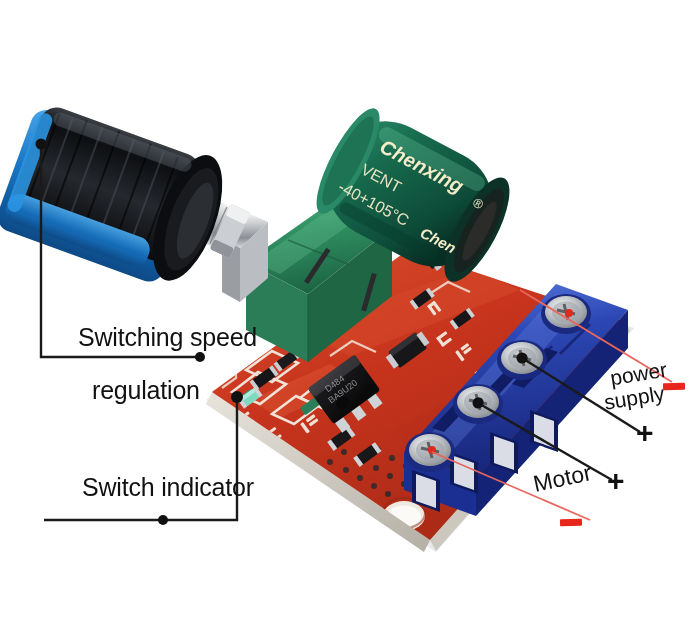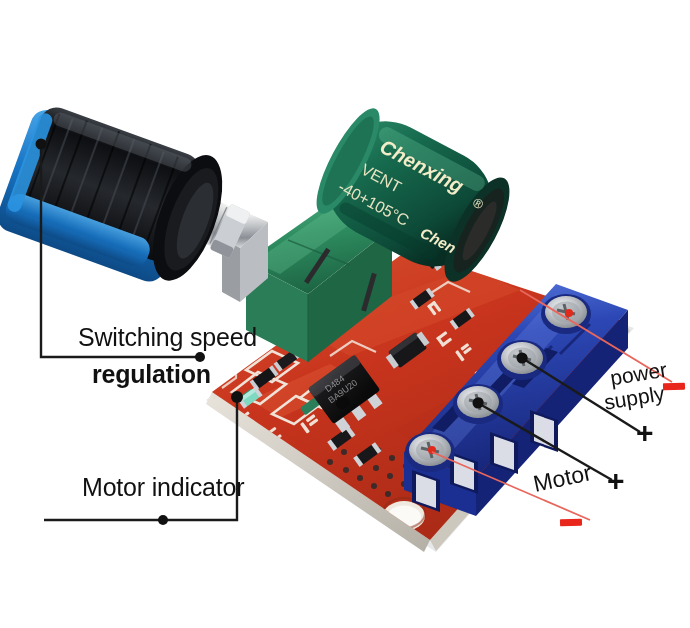--- a/index.html
+++ b/index.html
@@ -461,23 +461,23 @@
 
       <path d="M522 358 L640 432" stroke-width="2.4"></path>
       <circle cx="522" cy="358" r="5.5" fill="#111" stroke="none"></circle>
 
       <path d="M478 403 L612 480" stroke-width="2.4"></path>
       <circle cx="478" cy="403" r="5.5" fill="#111" stroke="none"></circle>
     </g>
   </svg>
 
   <div class="lbl big" style="left:52px;top:323px;">Switching speed</div>
-  <div class="lbl big" style="left:66px;top:360px;font-weight:bold;">regulation</div>
-
-  <div class="lbl big" style="left:56px;top:473px;">Motor indicator</div>
+  <div class="lbl big" style="left:66px;top:376px;">regulation</div>
+
+  <div class="lbl big" style="left:56px;top:473px;">Switch indicator</div>
 
   <div class="lbl mid" style="left:610px;top:362px;transform:rotate(-9deg);">power</div>
   <div class="lbl mid" style="left:604px;top:386px;transform:rotate(-9deg);">supply</div>
 
   <div class="lbl mid" style="left:533px;top:465px;transform:rotate(-12deg);font-size:23px;">Motor</div>
 
   <div class="lbl sym" style="left:636px;top:418px;">+</div>
   <div class="lbl sym" style="left:607px;top:466px;">+</div>
 
   <div class="redsym" style="left:663px;top:383px;width:22px;height:7px;transform:rotate(-2deg);"></div>

